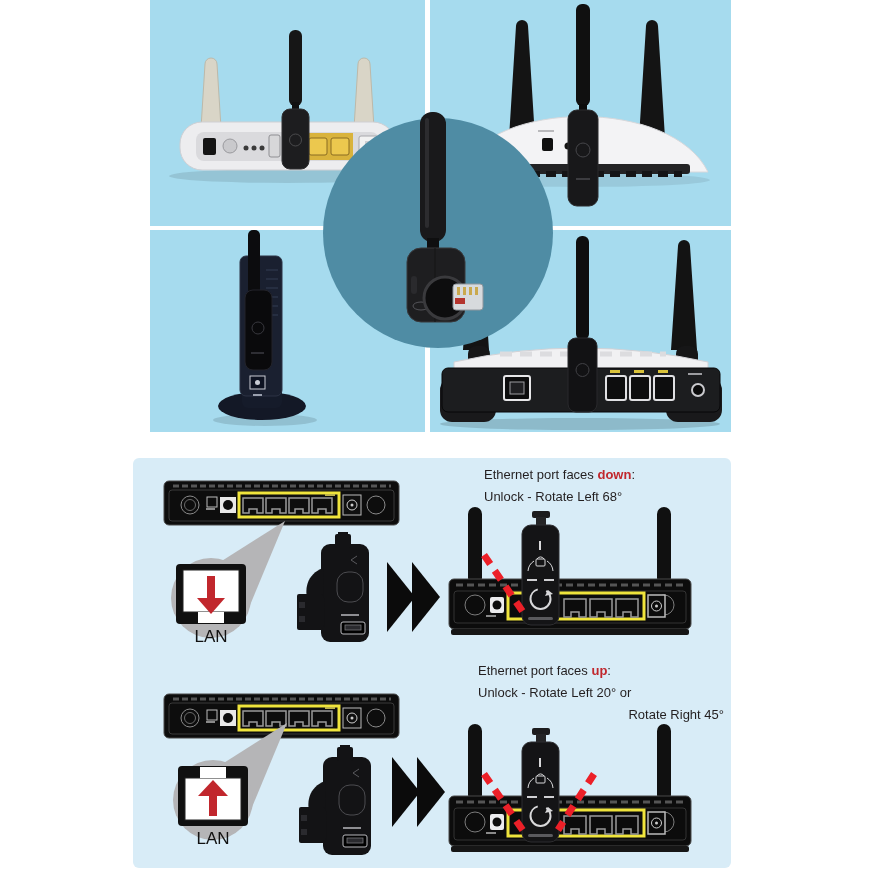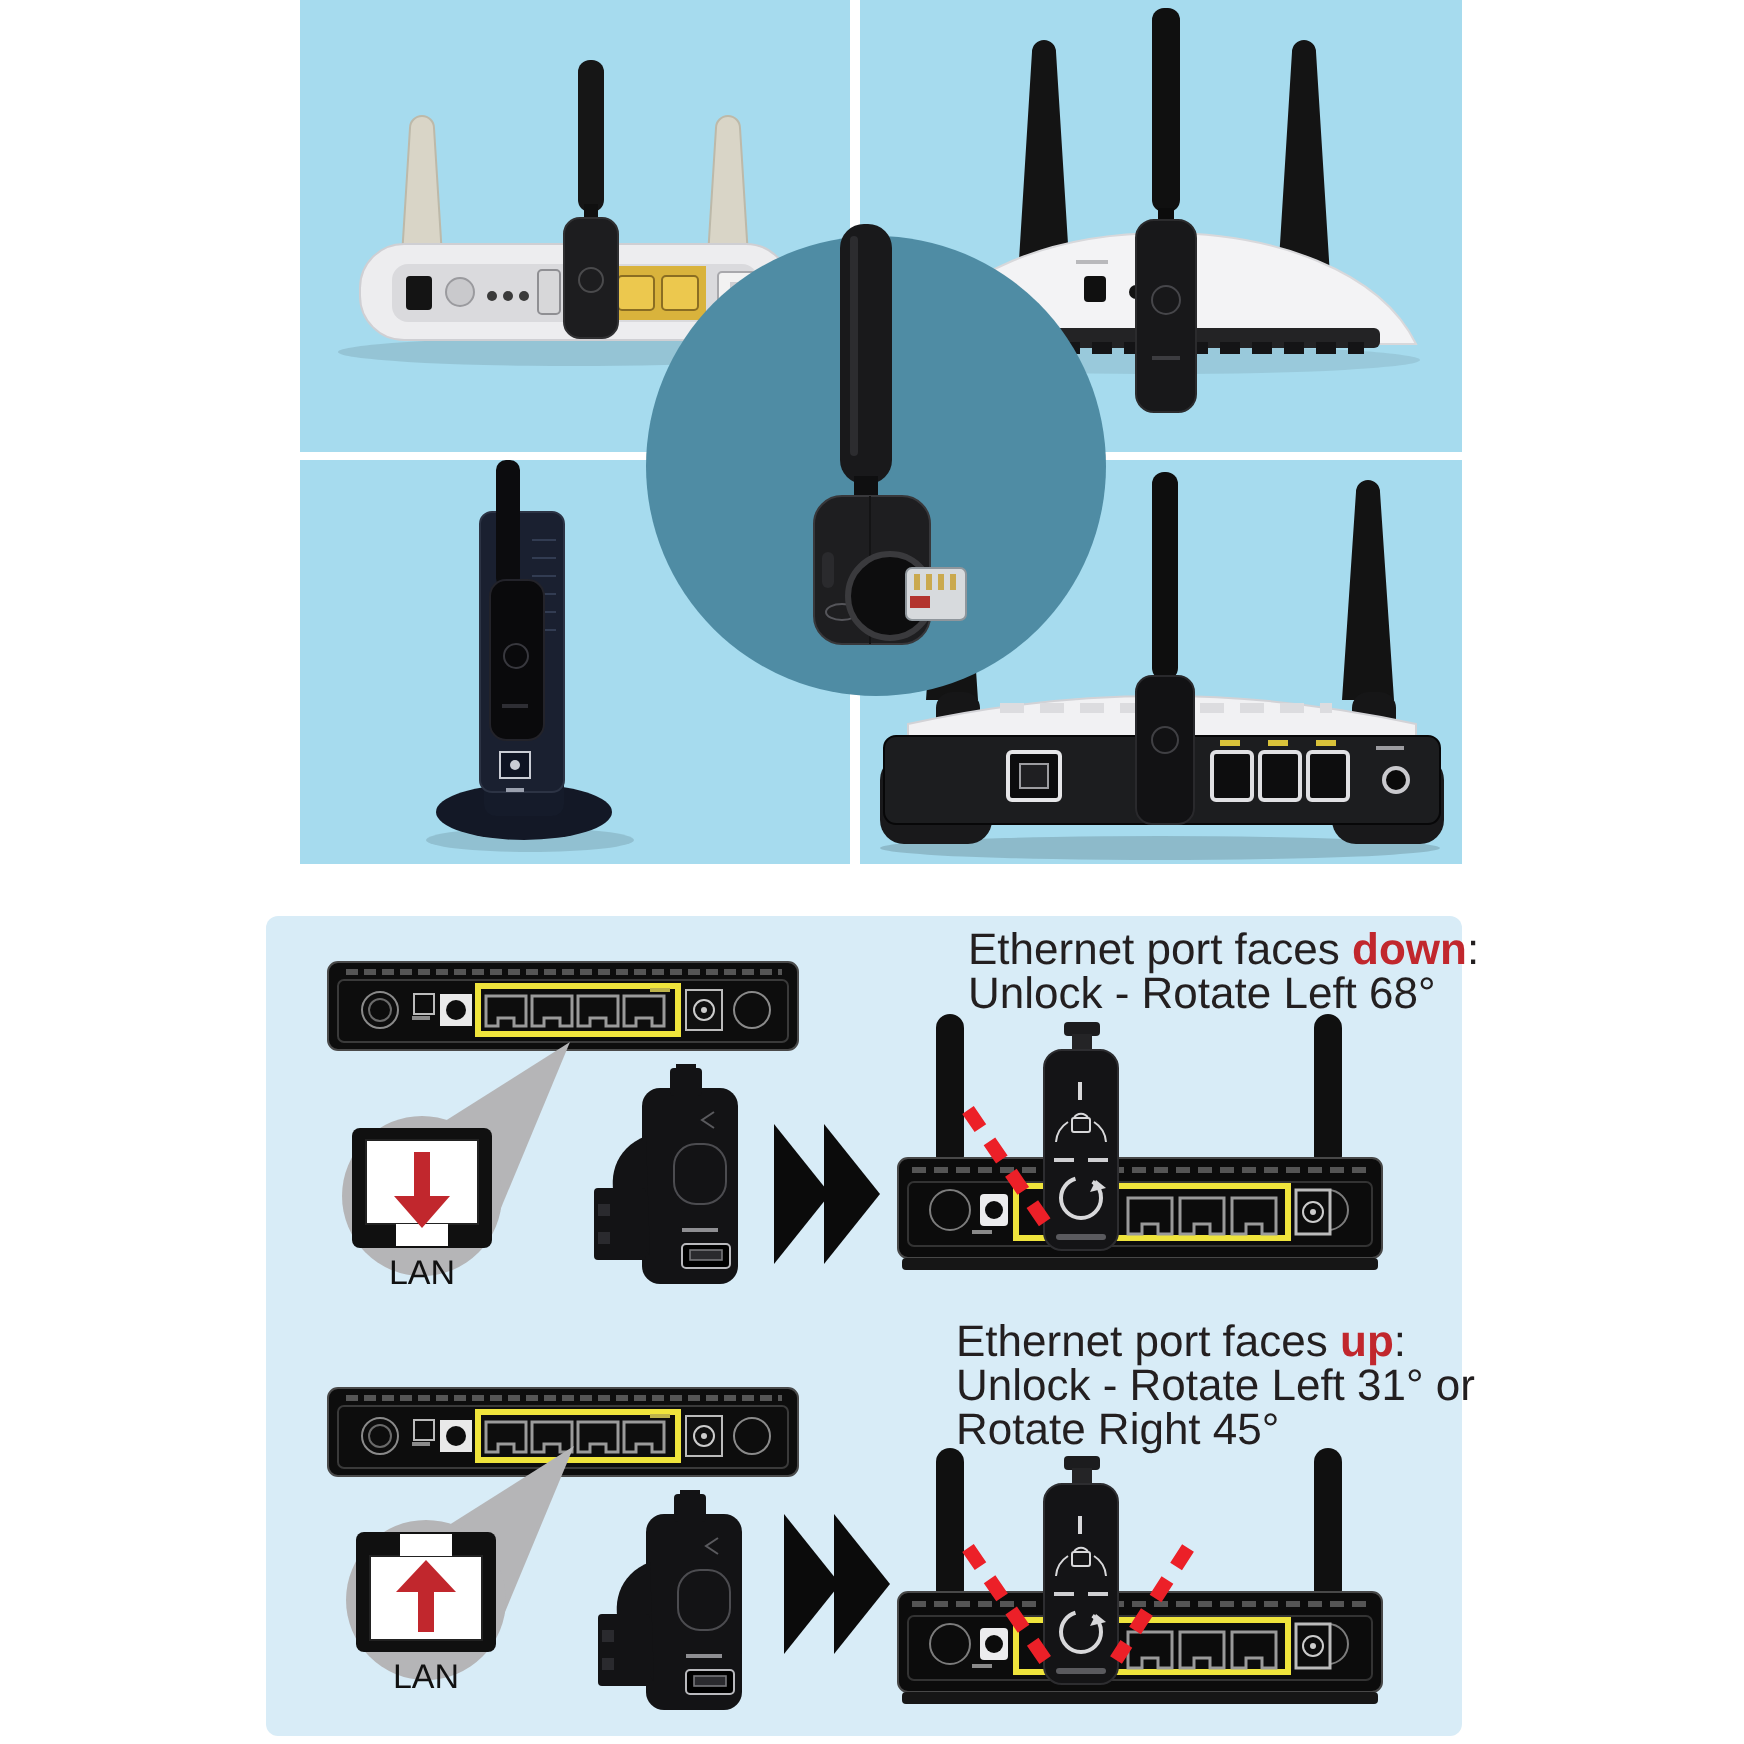--- a/index.html
+++ b/index.html
@@ -16,23 +16,23 @@
   .q-br{left:280px;top:230px;width:301px;height:202px;}
   .divider-v{position:absolute;left:275px;top:0;width:5px;height:432px;background:#ffffff;}
   .divider-h{position:absolute;left:0;top:226px;width:581px;height:4px;background:#ffffff;}
   .spotlight{position:absolute;left:173px;top:118px;width:230px;height:230px;border-radius:50%;
              background:#4f8ca4;}
   .center-adapter{position:absolute;left:245px;top:108px;width:95px;height:225px;}
 
   
   .panel{position:absolute;left:133px;top:458px;width:598px;height:410px;background:#d8ecf7;
          border-radius:6px;}
-  .heading{position:absolute;font-size:22px;line-height:22px;color:#231f20;}
+  .heading{position:absolute;font-size:13px;line-height:22px;color:#231f20;}
   .heading .kw{color:#c1272d;font-weight:bold;}
-  .heading .line3{text-align:left;padding-right:16px;}
+  .heading .line3{text-align:right;padding-right:16px;}
   .heading .line:empty{display:none;}
   .h-down{left:351px;top:6px;width:262px;}
   .h-up{left:345px;top:202px;width:262px;}
 
   .r1-router{left:30px;top:19px;}
   .r1-callout{left:17px;top:60px;}
   .r1-adapter{left:162px;top:74px;}
   .r1-ff{left:252px;top:102px;}
   .r1-target{left:315px;top:47px;}
 
@@ -208,21 +208,21 @@
   <section class="panel">
 
     <div class="heading h-down">
       <div class="line"><span>Ethernet port faces </span><span class="kw">down</span><span>:</span></div>
       <div class="line">Unlock - Rotate Left 68°</div>
 
     </div>
 
     <div class="heading h-up">
       <div class="line"><span>Ethernet port faces </span><span class="kw">up</span><span>:</span></div>
-      <div class="line">Unlock - Rotate Left 31° or</div>
+      <div class="line">Unlock - Rotate Left 20° or</div>
       <div class="line line3">Rotate Right 45°</div>
     </div>
 
     <svg class="abs r1-router" viewBox="0 0 237 50" width="237" height="50">
       <rect x="1" y="4" width="235" height="44" rx="5" fill="#0d0d0d" stroke="#4a4a4a"></rect>
       <line x1="10" y1="9" x2="228" y2="9" stroke="#555" stroke-width="3" stroke-dasharray="6 3"></line>
       <rect x="6" y="13" width="225" height="31" rx="3" fill="none" stroke="#3a3a3a"></rect>
       <circle cx="27" cy="28" r="9" fill="none" stroke="#8a8a8a"></circle>
       <circle cx="27" cy="28" r="5.5" fill="none" stroke="#6a6a6a"></circle>
       <rect x="43" y="31" width="9" height="2" fill="#8a8a8a"></rect>

